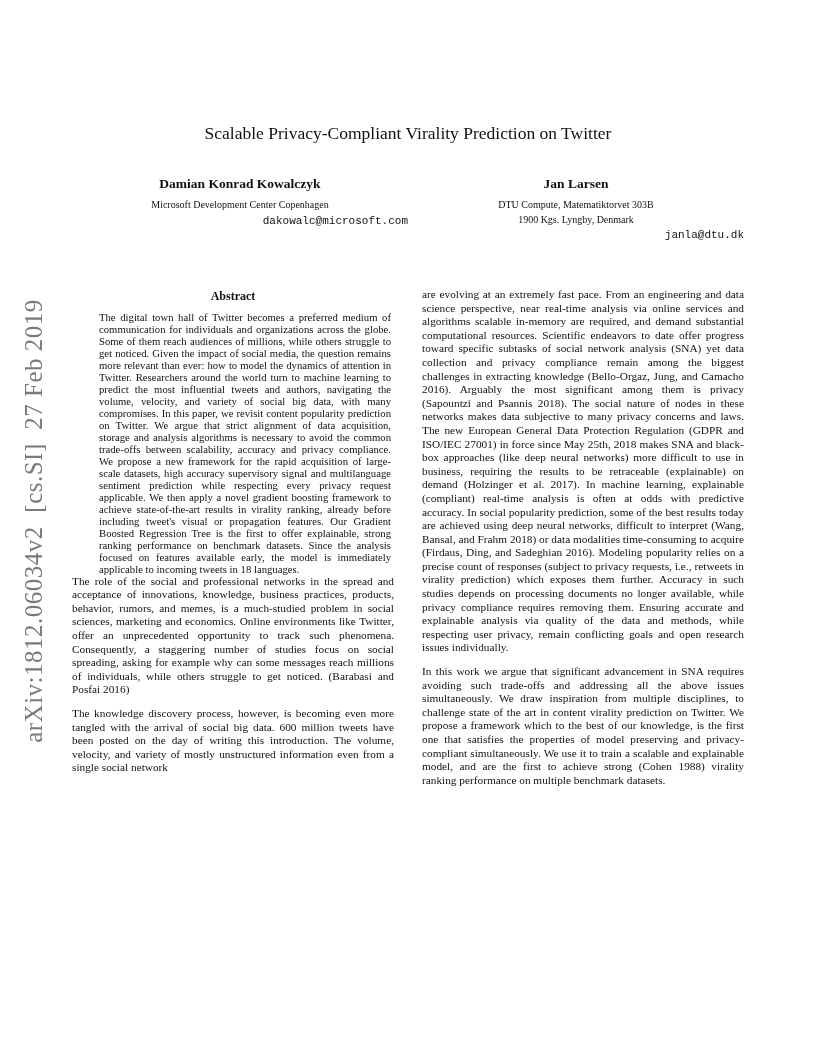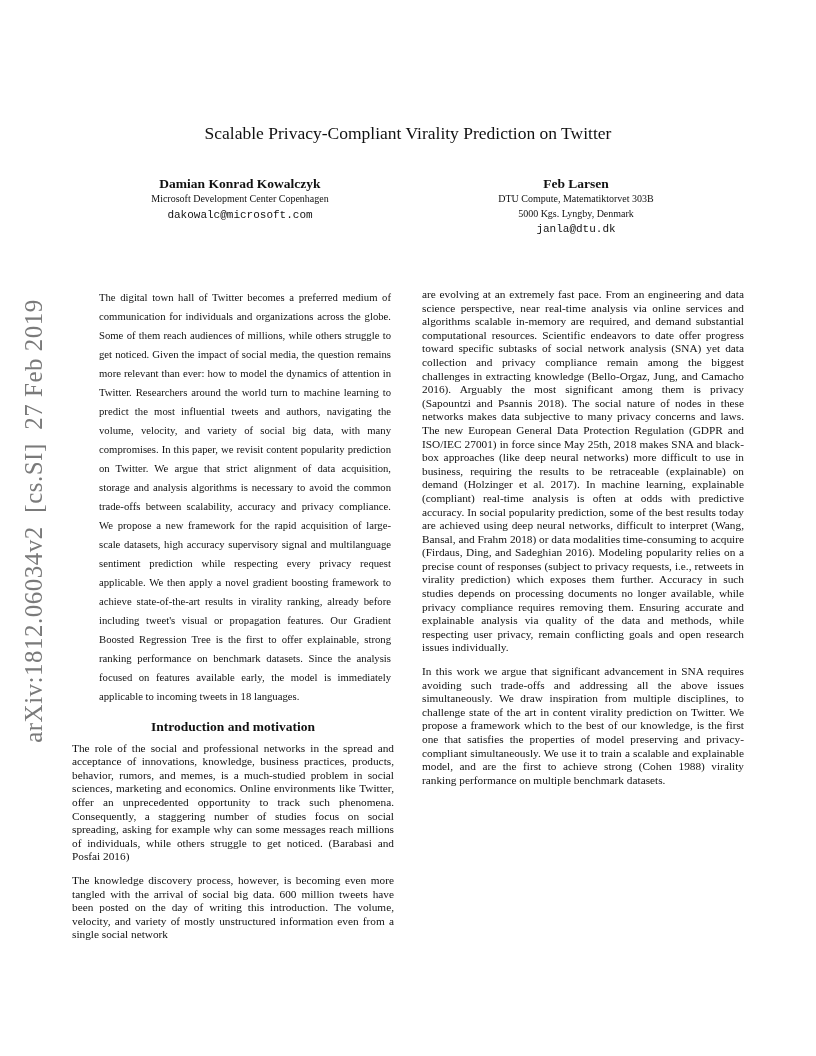--- a/index.html
+++ b/index.html
@@ -40,26 +40,27 @@
     font-weight: normal;
   }
   .authors {
     position: absolute;
     top: 176px;
     left: 72px;
     width: 672px;
     display: flex;
   }
   .author { flex: 1; text-align: center; }
-  .author-name { font-weight: bold; font-size: 13.5px; margin-bottom: 0; }
+  .author-name { font-weight: bold; font-size: 13.5px; margin-bottom: 6px; }
   .author-affil { font-size: 10px; line-height: 14.5px; }
   .author-email {
     font-family: "Liberation Mono", "DejaVu Sans Mono", monospace;
     font-size: 11px;
     margin-top: 2px;
+    text-align: right;
   }
   .columns {
     position: absolute;
     top: 288px;
     left: 72px;
     width: 672px;
     display: flex;
     gap: 28px;
   }
   .col {
@@ -70,21 +71,21 @@
     hyphens: auto;
   }
   .abstract-heading {
     text-align: center;
     font-weight: bold;
     font-size: 12px;
     margin: 2px 0 7px 0;
   }
   .abstract-body {
     font-size: 10.7px;
-    line-height: 19px;
+    line-height: 12px;
     text-align: justify;
     padding-left: 27px;
     padding-right: 3px;
     hyphens: auto;
   }
   .section-heading {
     text-align: center;
     font-weight: bold;
     font-size: 13.5px;
     margin: 14px 0 8px 0;
@@ -101,33 +102,33 @@
 
   <div class="title">Scalable Privacy-Compliant Virality Prediction on Twitter</div>
 
   <div class="authors">
     <div class="author">
       <div class="author-name">Damian Konrad Kowalczyk</div>
       <div class="author-affil">Microsoft Development Center Copenhagen</div>
       <div class="author-email">dakowalc@microsoft.com</div>
     </div>
     <div class="author">
-      <div class="author-name">Feb Larsen</div>
+      <div class="author-name">Jan Larsen</div>
       <div class="author-affil">DTU Compute, Matematiktorvet 303B</div>
-      <div class="author-affil">5000 Kgs. Lyngby, Denmark</div>
+      <div class="author-affil">1900 Kgs. Lyngby, Denmark</div>
       <div class="author-email">janla@dtu.dk</div>
     </div>
   </div>
 
   <div class="columns">
 
     <div class="col">
+      <div class="abstract-heading">Abstract</div>
       <div class="abstract-body">The digital town hall of Twitter becomes a preferred medium of communication for individuals and organizations across the globe. Some of them reach audiences of millions, while others struggle to get noticed. Given the impact of social media, the question remains more relevant than ever: how to model the dynamics of attention in Twitter. Researchers around the world turn to machine learning to predict the most influential tweets and authors, navigating the volume, velocity, and variety of social big data, with many compromises. In this paper, we revisit content popularity prediction on Twitter. We argue that strict alignment of data acquisition, storage and analysis algorithms is necessary to avoid the common trade-offs between scalability, accuracy and privacy compliance. We propose a new framework for the rapid acquisition of large-scale datasets, high accuracy supervisory signal and multilanguage sentiment prediction while respecting every privacy request applicable. We then apply a novel gradient boosting framework to achieve state-of-the-art results in virality ranking, already before including tweet's visual or propagation features. Our Gradient Boosted Regression Tree is the first to offer explainable, strong ranking performance on benchmark datasets. Since the analysis focused on features available early, the model is immediately applicable to incoming tweets in 18 languages.</div>
 
-      <div class="section-heading">Introduction and motivation</div>
       <p class="para">The role of the social and professional networks in the spread and acceptance of innovations, knowledge, business practices, products, behavior, rumors, and memes, is a much-studied problem in social sciences, marketing and economics. Online environments like Twitter, offer an unprecedented opportunity to track such phenomena. Consequently, a staggering number of studies focus on social spreading, asking for example why can some messages reach millions of individuals, while others struggle to get noticed. (Barabasi and Posfai 2016)</p>
       <p class="para">The knowledge discovery process, however, is becoming even more tangled with the arrival of social big data. 600 million tweets have been posted on the day of writing this introduction. The volume, velocity, and variety of mostly unstructured information even from a single social network</p>
     </div>
 
     <div class="col">
       <p class="para">are evolving at an extremely fast pace. From an engineering and data science perspective, near real-time analysis via online services and algorithms scalable in-memory are required, and demand substantial computational resources. Scientific endeavors to date offer progress toward specific subtasks of social network analysis (SNA) yet data collection and privacy compliance remain among the biggest challenges in extracting knowledge (Bello-Orgaz, Jung, and Camacho 2016). Arguably the most significant among them is privacy (Sapountzi and Psannis 2018). The social nature of nodes in these networks makes data subjective to many privacy concerns and laws. The new European General Data Protection Regulation (GDPR and ISO/IEC 27001) in force since May 25th, 2018 makes SNA and black-box approaches (like deep neural networks) more difficult to use in business, requiring the results to be retraceable (explainable) on demand (Holzinger et al. 2017). In machine learning, explainable (compliant) real-time analysis is often at odds with predictive accuracy. In social popularity prediction, some of the best results today are achieved using deep neural networks, difficult to interpret (Wang, Bansal, and Frahm 2018) or data modalities time-consuming to acquire (Firdaus, Ding, and Sadeghian 2016). Modeling popularity relies on a precise count of responses (subject to privacy requests, i.e., retweets in virality prediction) which exposes them further. Accuracy in such studies depends on processing documents no longer available, while privacy compliance requires removing them. Ensuring accurate and explainable analysis via quality of the data and methods, while respecting user privacy, remain conflicting goals and open research issues individually.</p>
       <p class="para">In this work we argue that significant advancement in SNA requires avoiding such trade-offs and addressing all the above issues simultaneously. We draw inspiration from multiple disciplines, to challenge state of the art in content virality prediction on Twitter. We propose a framework which to the best of our knowledge, is the first one that satisfies the properties of model preserving and privacy-compliant simultaneously. We use it to train a scalable and explainable model, and are the first to achieve strong (Cohen 1988) virality ranking performance on multiple benchmark datasets.</p>
     </div>
 
   </div>

